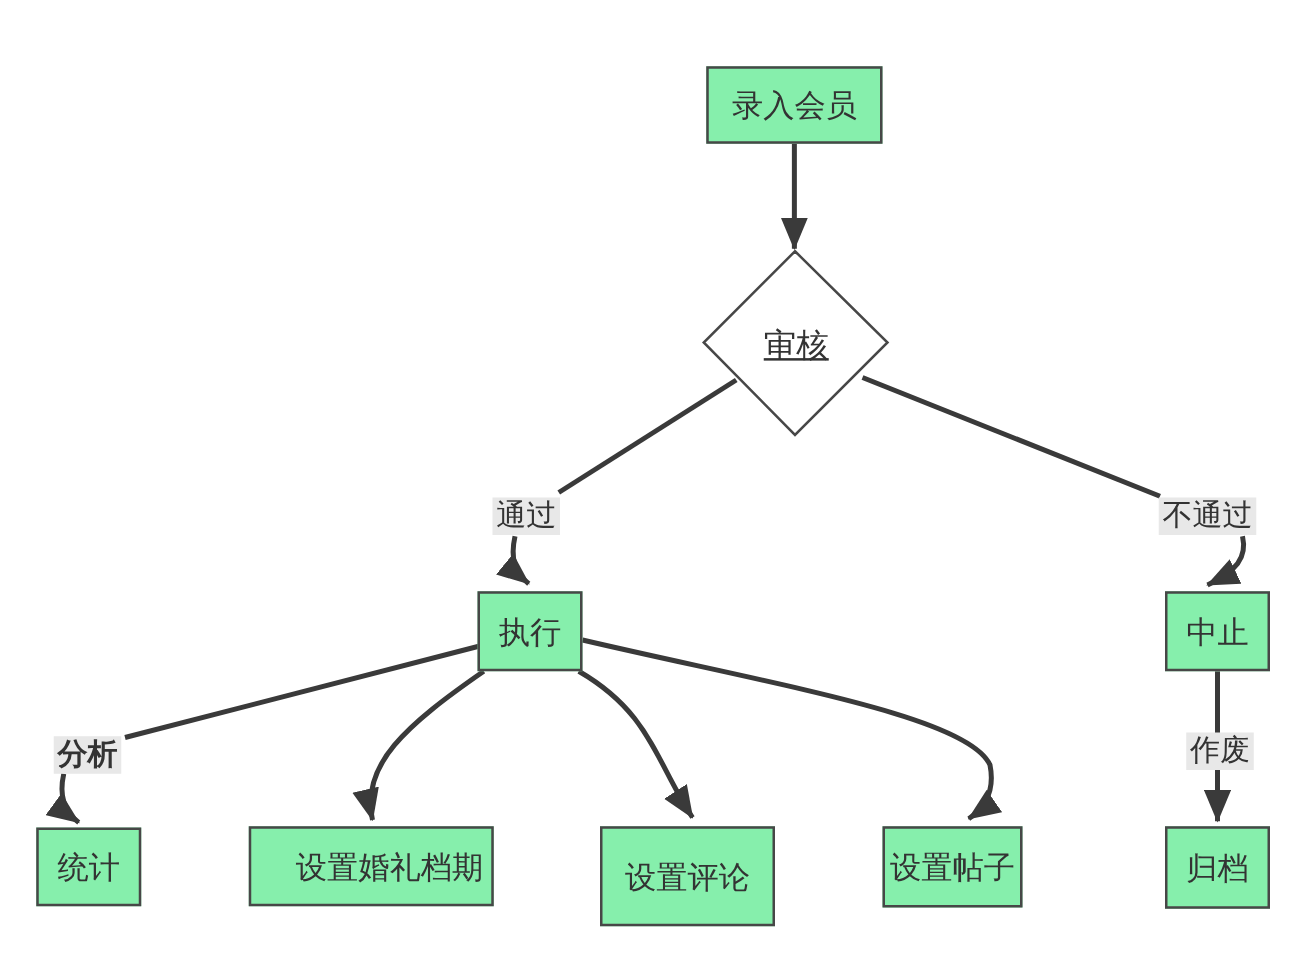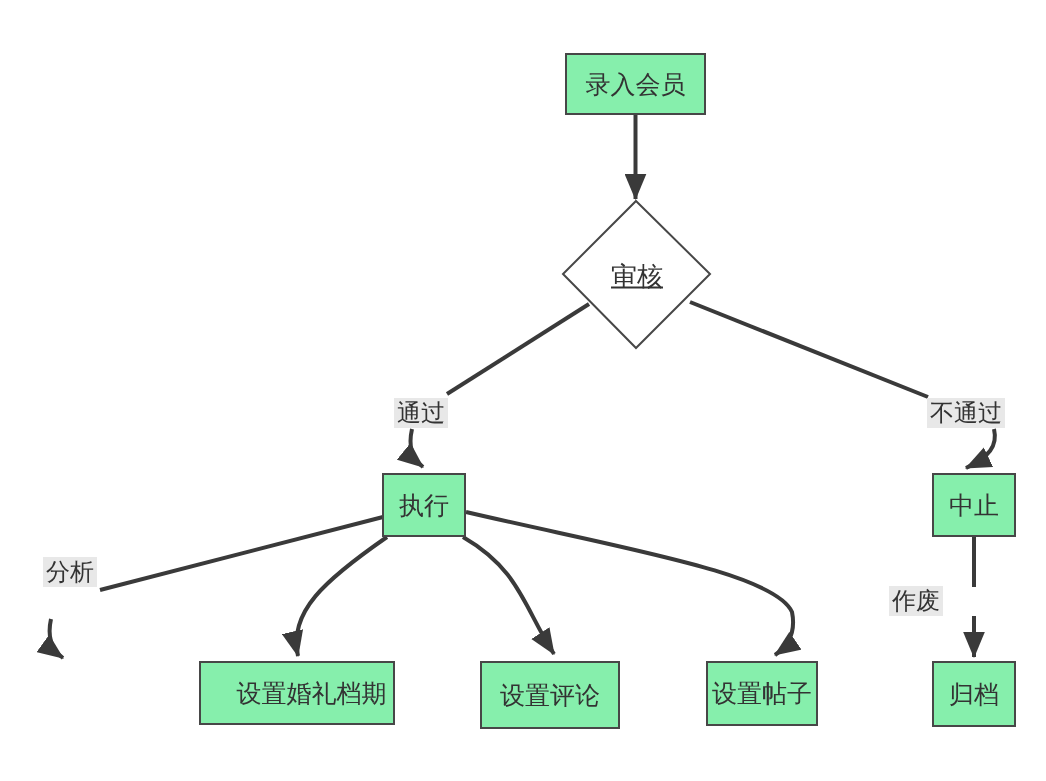--- a/index.html
+++ b/index.html
@@ -96,30 +96,31 @@
   </svg>
 
   <div class="node" style="left:565px; top:53px; width:141px; height:62px;">录入会员</div>
 
   <div class="diamond-text" style="left:637px; top:276px;text-decoration:underline;">审核</div>
 
   <div class="node" style="left:382px; top:473px; width:84px; height:64px;">执行</div>
 
   <div class="node" style="left:932px; top:473px; width:84px; height:64px;">中止</div>
 
+  <div class="node" style="left:29px; top:662px; width:84px; height:63px;">统计</div>
 
   <div class="node" style="left:199px; top:661px; width:196px; height:64px;padding-left:29px;">设置婚礼档期</div>
 
-  <div class="node" style="left:480px; top:661px; width:140px; height:68px;">设置评论</div>
+  <div class="node" style="left:480px; top:661px; width:140px; height:80px;">设置评论</div>
 
   <div class="node" style="left:706px; top:661px; width:112px; height:65px;">设置帖子</div>
 
   <div class="node" style="left:932px; top:661px; width:84px; height:66px;">归档</div>
 
   <div class="edge-label" style="left:421px; top:413px;">通过</div>
 
   <div class="edge-label" style="left:966px; top:413px;text-align:center;">不通过</div>
 
-  <div class="edge-label" style="left:70px; top:572px;">分析</div>
+  <div class="edge-label" style="left:70px; top:604px;font-weight:bold;">分析</div>
 
-  <div class="edge-label" style="left:916px; top:601px;text-align:center;">作废</div>
+  <div class="edge-label" style="left:976px; top:601px;text-align:center;">作废</div>
 
 </div>
 
 </body></html>

